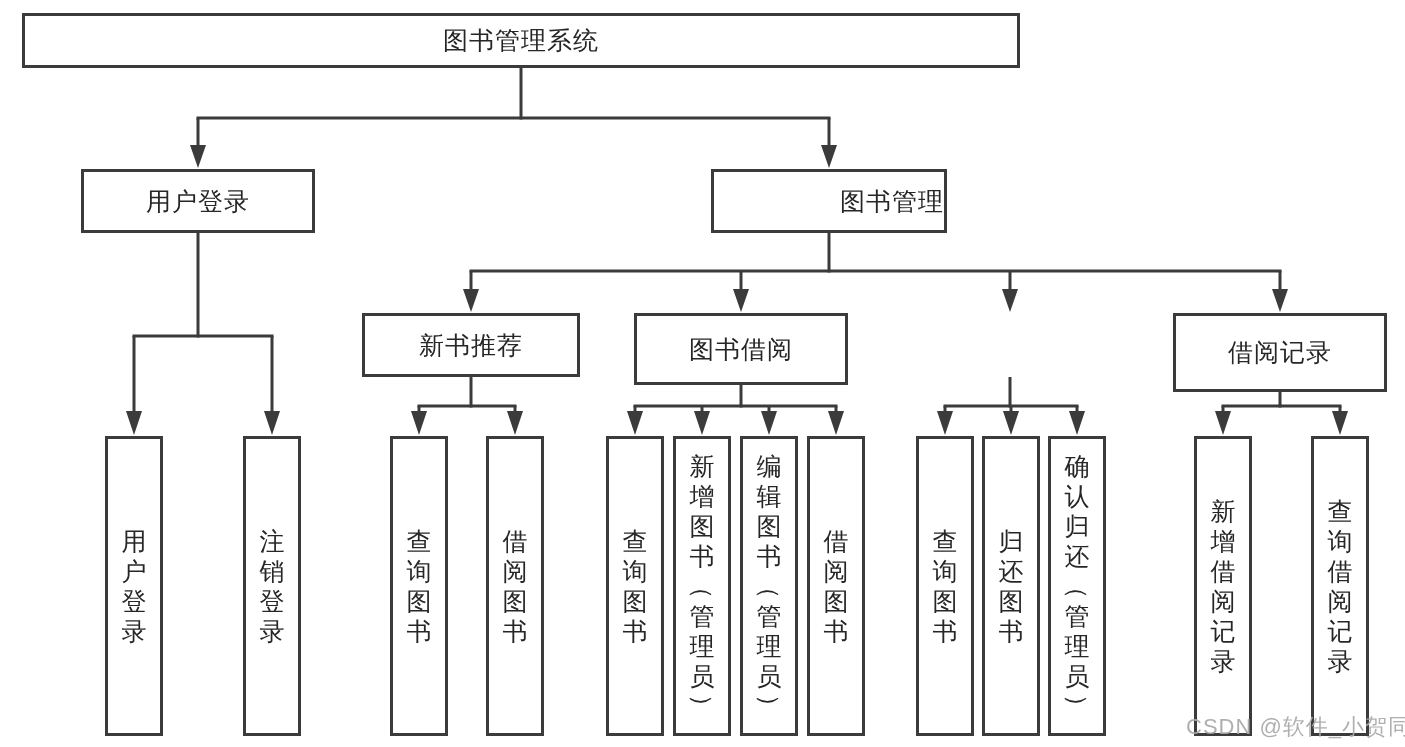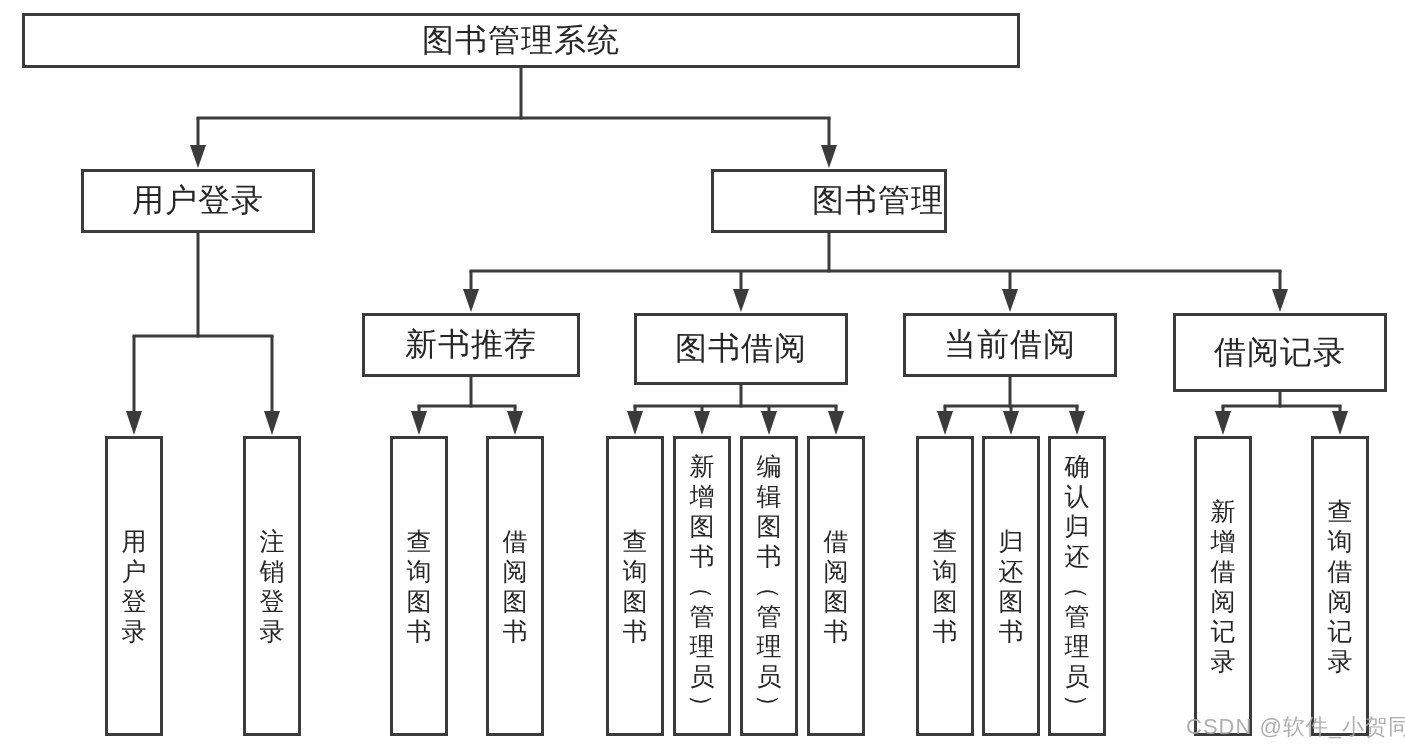--- a/index.html
+++ b/index.html
@@ -27,21 +27,21 @@
     position: absolute;
     box-sizing: border-box;
     background: #ffffff;
     border: 3px solid var(--line, #3b3b3b);
     display: flex;
     align-items: center;
     justify-content: center;
     color: var(--text, #262626);
   }
   .h-node {
-    font-size: 32px;
+    font-size: 25px;
     letter-spacing: 1px;
     white-space: nowrap;
   }
   .v-node { padding: 6px 0; }
   .vtext {
     display: flex;
     flex-direction: column;
     align-items: center;
     justify-content: center;
     gap: 5px;
@@ -153,23 +153,20 @@
   <div class="node h-node" style="left:711px; top:169px; width:236px; height:64px;justify-content:flex-end;">
     <span>图书管理</span>
   </div>
 
   <div class="node h-node" style="left:362px; top:313px; width:218px; height:64px;">
     <span>新书推荐</span>
   </div>
   <div class="node h-node" style="left:634px; top:313px; width:214px; height:72px;">
     <span>图书借阅</span>
   </div>
-  <div class="node h-node" style="left:903px; top:313px; width:214px; height:64px;">
-    <span>当前借阅</span>
-  </div>
   <div class="node h-node" style="left:1173px; top:313px; width:214px; height:79px;">
     <span>借阅记录</span>
   </div>
 
   <div class="node v-node" style="left:105px; top:436px; width:58px; height:300px;">
     <span class="vtext">
         <span>用</span>
         <span>户</span>
         <span>登</span>
         <span>录</span>

